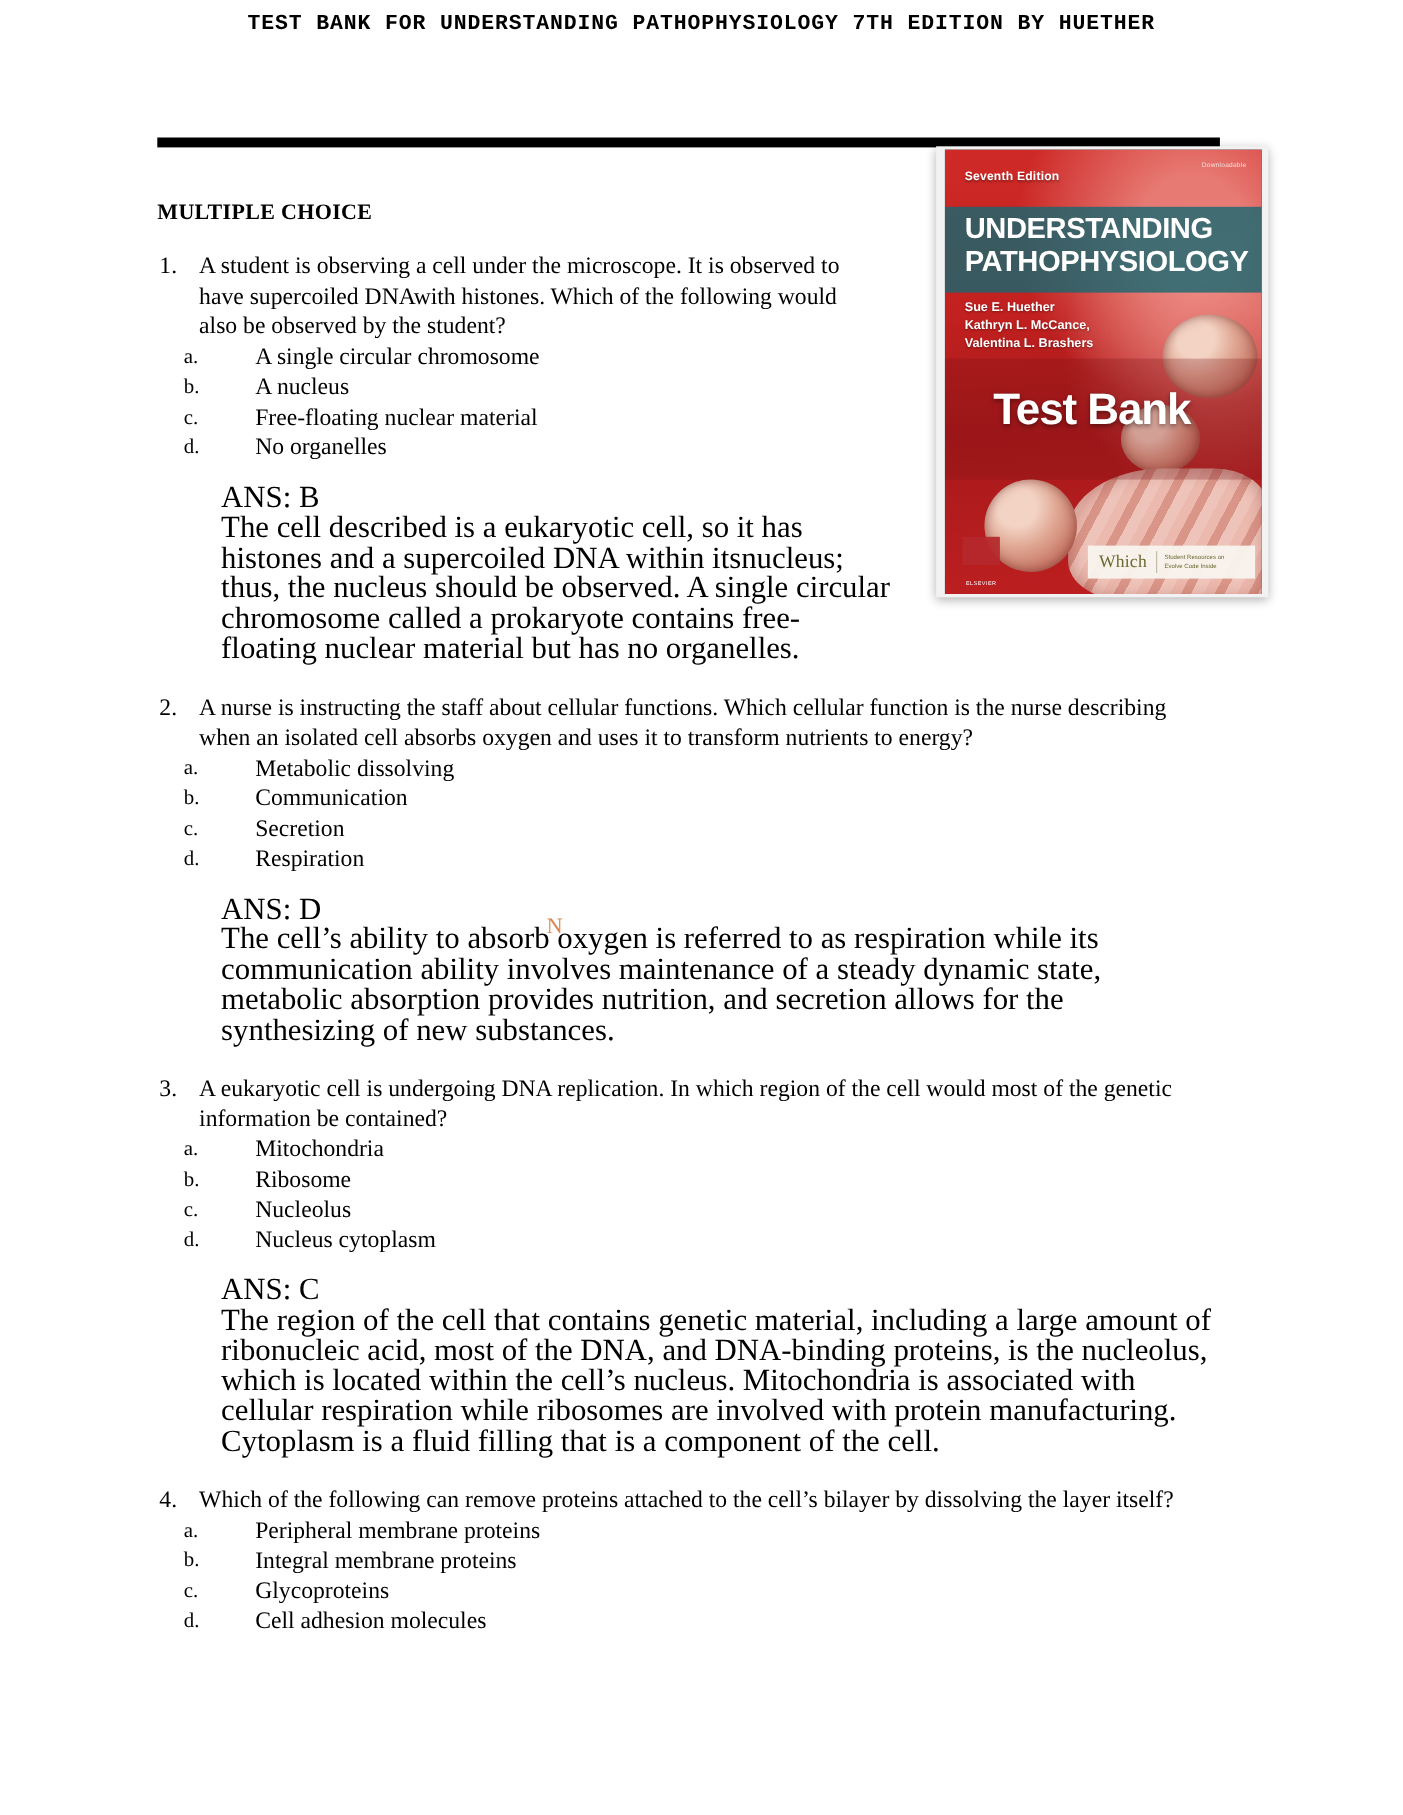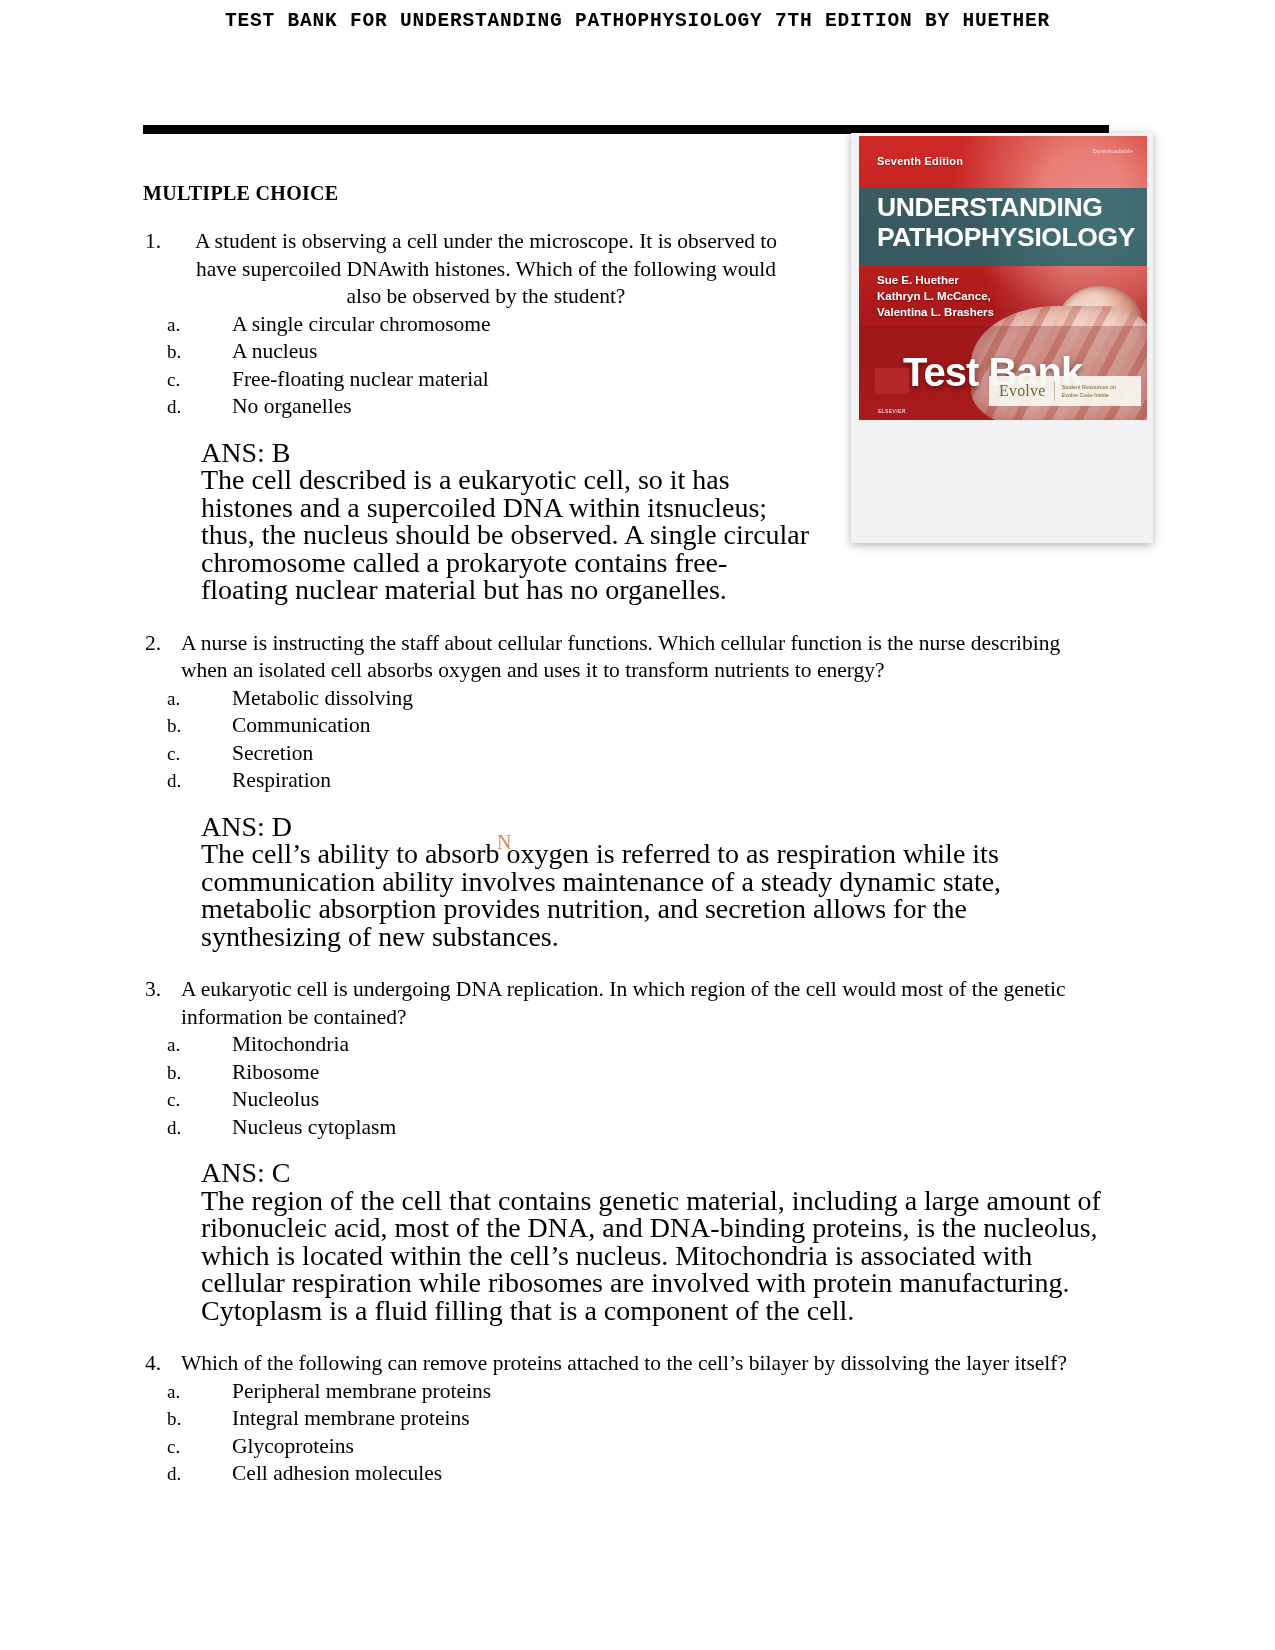--- a/index.html
+++ b/index.html
@@ -85,21 +85,21 @@
     font-size: 21.5px;
     line-height: 27.5px;
     box-sizing: border-box;
   }
   .q-stem {
     font-size: 21.5px;
     line-height: 27.5px;
     text-align: left;
   }
   
-  .stem-narrow { width: 610px; text-align: center; }
+  .stem-narrow { width: 610px; }
   .stem-wide   { width: 912px; }
 
   .options {
     margin: 0;
     padding: 0;
     list-style: none;
   }
   .opt-row {
     display: flex;
     align-items: flex-start;
@@ -138,21 +138,21 @@
     position: absolute;
     inset: 0;
     background: #f2f2f2;
     box-shadow: 0 2px 9px rgba(0,0,0,0.30);
   }
   .cover {
     position: absolute;
     top: 3px;
     left: 8px;
     width: 288px;
-    height: 284px;
+    height: 404px;
     overflow: hidden;
     background: #404040;
   }
   .cover-bg {
     position: absolute;
     inset: 0;
     background:
       radial-gradient(circle at 78% 18%, rgba(255,190,180,0.55) 0 12%, rgba(0,0,0,0) 40%),
       radial-gradient(circle at 86% 44%, rgba(255,170,160,0.35) 0 14%, rgba(0,0,0,0) 42%),
       linear-gradient(178deg, #cf2a27 0%, #c0201f 38%, #a8191b 62%, #bd1f20 100%);
@@ -341,21 +341,21 @@
 Kathryn L. McCance,
 Valentina L. Brashers</div>
 
     <div class="cover-band-dark"></div>
     <div class="cover-testbank">Test Bank</div>
 
     <div class="cover-publisher"></div>
     <div class="cover-publisher-name">ELSEVIER</div>
 
     <div class="cover-evolve">
-      <span class="evolve-word">Evolve</span>
+      <span class="evolve-word">Which</span>
       <span class="evolve-divider"></span>
       <span class="evolve-sub" style="white-space:pre-line">Student Resources on
 Evolve Code Inside</span>
     </div>
   </div>
 </div>
 
 <div class="qlist">
 
   <div class="question">

